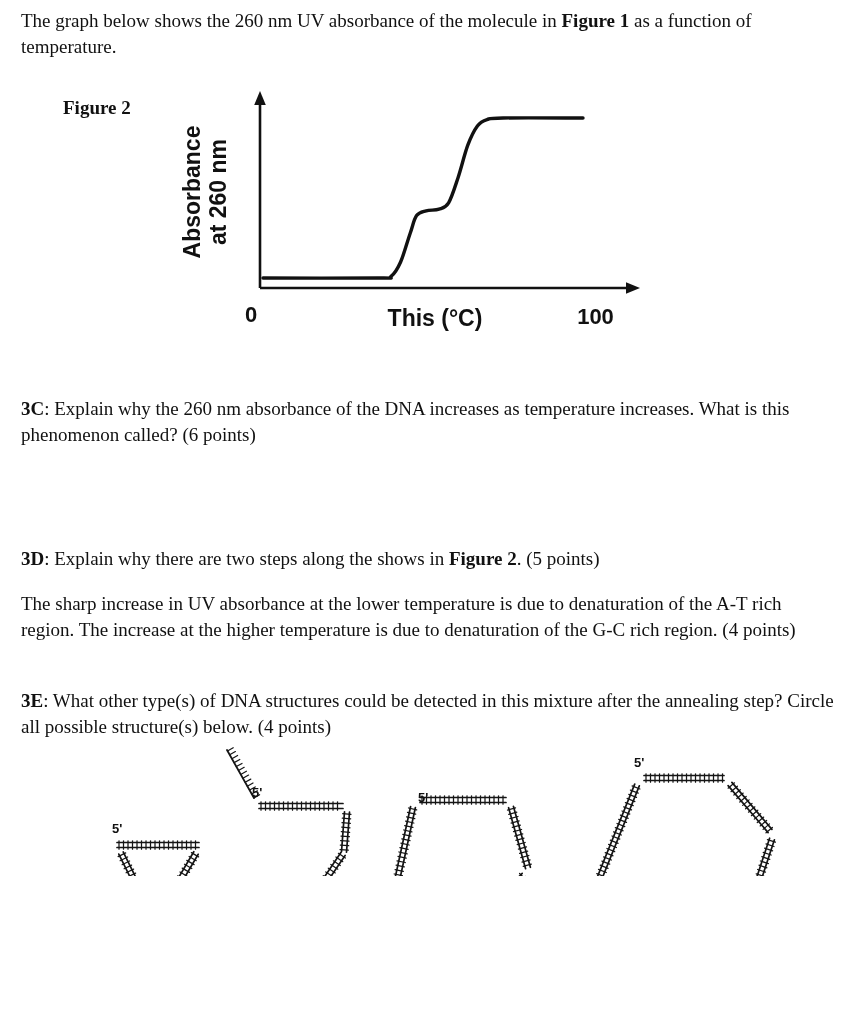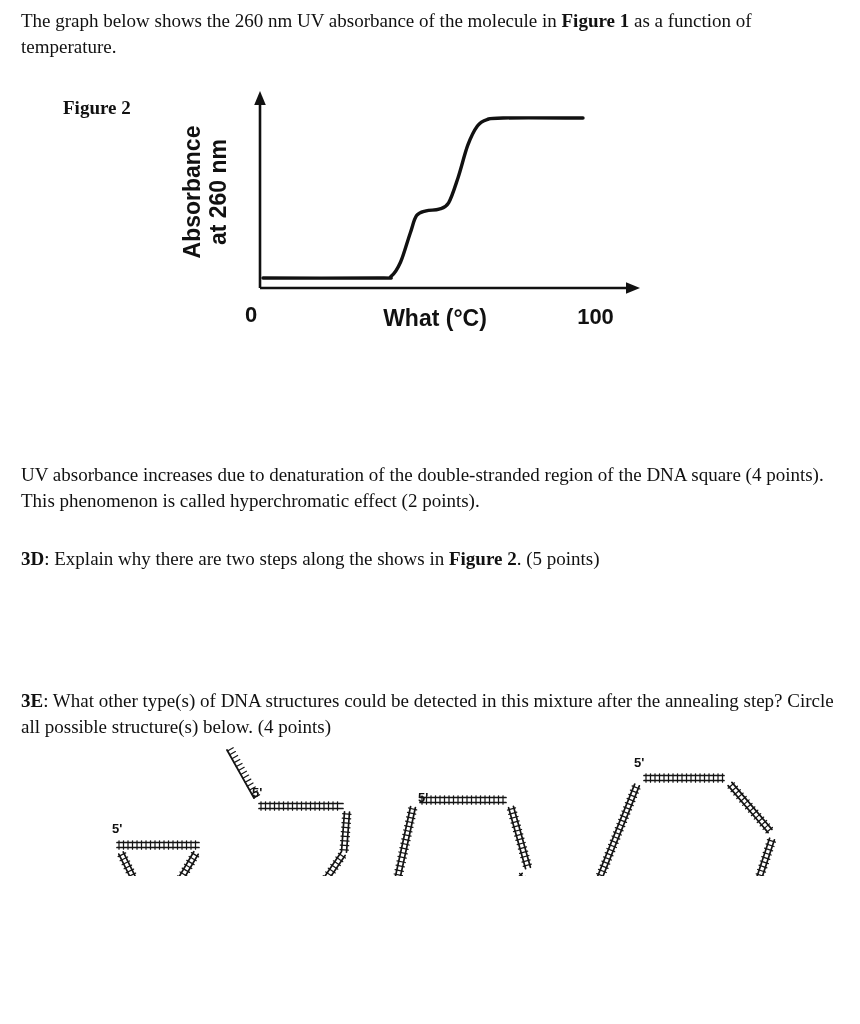--- a/index.html
+++ b/index.html
@@ -57,28 +57,29 @@
     <line x1="80" y1="200" x2="80" y2="15" stroke="#111" stroke-width="2.6"></line>
     <polygon points="80,3 74.2,17 85.8,17" fill="#111"></polygon>
 
     <line x1="80" y1="200" x2="448" y2="200" stroke="#111" stroke-width="2.6"></line>
     <polygon points="460,200 446,194.2 446,205.8" fill="#111"></polygon>
 
     <path id="melt-curve" d="M83.0,190.0C102.2,190.0 176.9,190.3 198.2,190.0C219.5,189.7 207.3,191.1 211.0,188.4C214.7,185.7 217.4,181.2 220.6,174.0C223.8,166.8 227.5,152.9 230.2,145.2C232.9,137.5 233.9,131.3 236.6,127.6C239.3,123.9 242.5,123.9 246.2,122.8C249.9,121.7 255.3,122.5 259.0,121.2C262.7,119.9 265.4,120.1 268.6,114.8C271.8,109.5 275.0,98.8 278.2,89.2C281.4,79.6 284.6,65.7 287.8,57.2C291.0,48.7 294.2,42.3 297.4,38.0C300.6,33.7 302.7,32.9 307.0,31.6C311.3,30.3 307.0,30.3 323.0,30.0C339.0,29.7 389.7,30.0 403.0,30.0" fill="none" stroke="#111" stroke-width="3.4" stroke-linecap="round" stroke-linejoin="round"></path>
   </svg>
 
   <div class="axis-tick" style="left:236px;top:302px;width:30px">0</div>
-  <div class="xlabel" style="left:350px;top:305px;width:170px;font-size:23px">What (°C)</div>
+  <div class="xlabel" style="left:350px;top:305px;width:170px;font-size:23px">This (°C)</div>
   <div class="axis-tick" style="left:568px;top:304px;width:55px">100</div>
 
-
-  <p class="para" style="top:462px">UV absorbance increases due to denaturation of the double-stranded region of the DNA square (4 points).  This phenomenon is called hyperchromatic effect (2 points).</p>
+  <p class="para" style="top:396px"><b>3C</b><span>: Explain why the 260 nm absorbance of the DNA increases as temperature increases. What is this phenomenon called? (6 points)</span></p>
+
 
   <p class="para" style="top:546px"><b>3D</b><span>: Explain why there are two steps along the shows in </span><b>Figure 2</b><span>.  (5 points)</span></p>
 
+  <p class="para" style="top:591px">The sharp increase in UV absorbance at the lower temperature is due to denaturation of the A-T rich region.  The increase at the higher temperature is due to denaturation of the G-C rich region.  (4 points)</p>
 
   <p class="para" style="top:688px"><b>3E</b><span>: What other type(s) of DNA structures could be detected in this mixture after the annealing step?  Circle all possible structure(s) below.  (4 points)</span></p>
 
   <svg id="structures-svg" class="structures-svg" width="860" height="235" viewBox="0 0 860 235">
       <g>
         <line x1="117.0" y1="107.5" x2="199.0" y2="107.5" stroke="#151515" stroke-width="1.7" stroke-linecap="round"></line>
         <line x1="117.0" y1="102.5" x2="199.0" y2="102.5" stroke="#151515" stroke-width="1.7" stroke-linecap="round"></line>
         <line x1="119.0" y1="109.2" x2="119.0" y2="100.8" stroke="#151515" stroke-width="1.25" stroke-linecap="round"></line>
         <line x1="123.5" y1="109.2" x2="123.5" y2="100.8" stroke="#151515" stroke-width="1.25" stroke-linecap="round"></line>
         <line x1="128.0" y1="109.2" x2="128.0" y2="100.8" stroke="#151515" stroke-width="1.25" stroke-linecap="round"></line>

